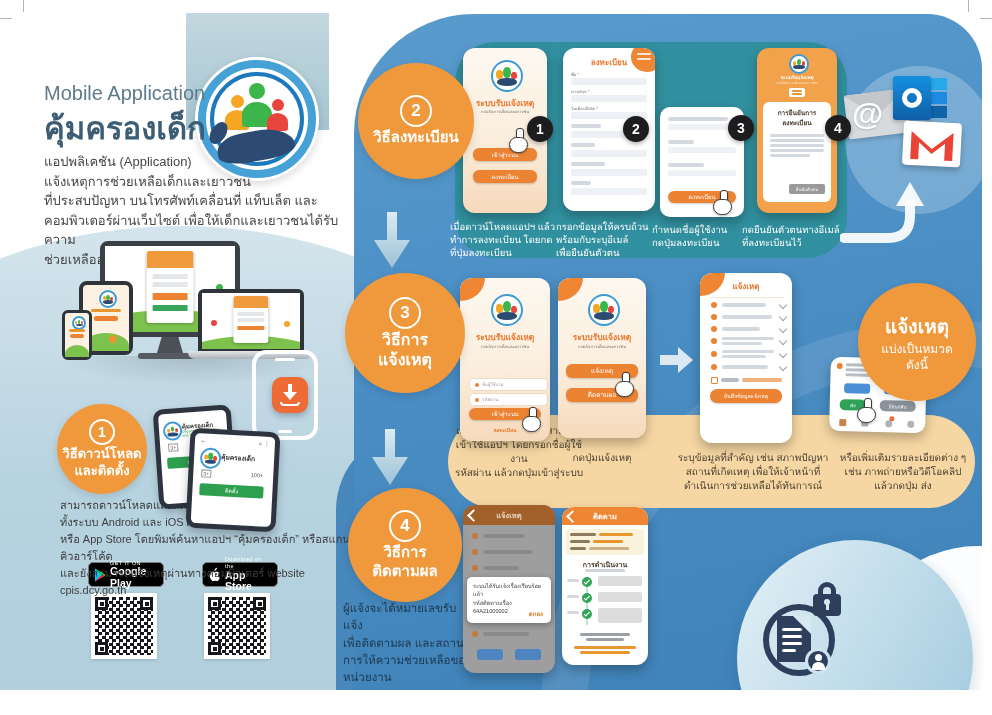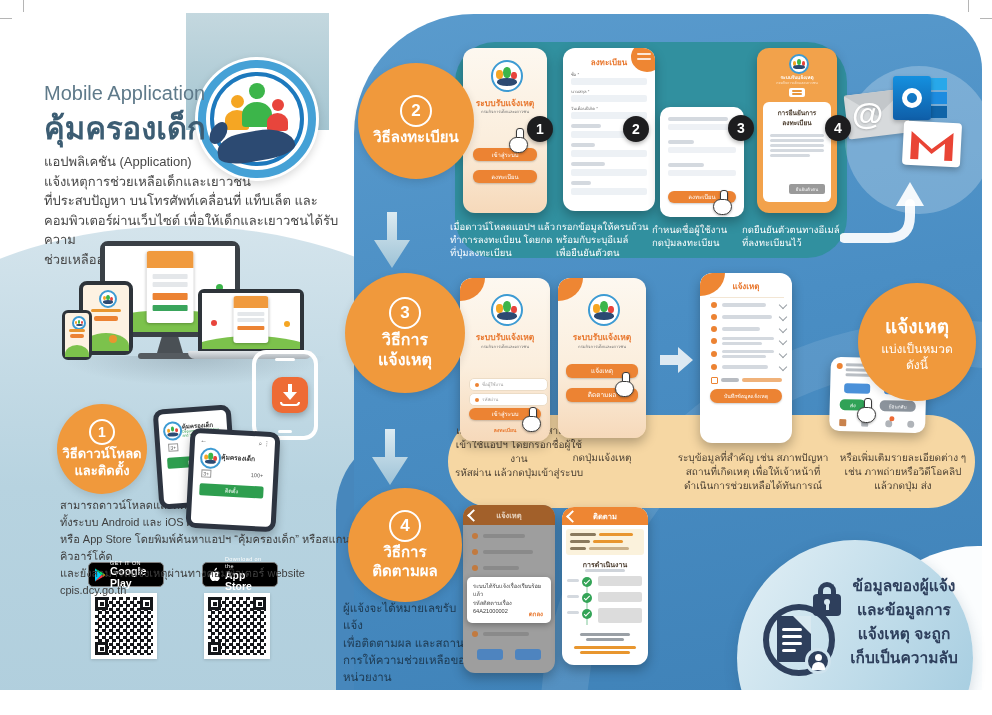--- a/index.html
+++ b/index.html
@@ -636,21 +636,17 @@
         <div class="abs" style="left:4px;top:12px;width:28px;height:22px;background:#2e3f5c;border-radius:4px;">
           <div class="abs" style="left:11px;top:5px;width:6px;height:6px;background:#d9e9f1;border-radius:50%;"></div>
           <div class="abs" style="left:13px;top:9px;width:2.5px;height:7px;background:#d9e9f1;"></div>
         </div>
       </div>
       <div class="abs" style="left:44px;top:52px;width:26px;height:26px;background:#2e3f5c;border:3px solid #cfe3ee;border-radius:50%;box-sizing:border-box;">
         <div class="abs" style="left:7px;top:3px;width:7px;height:7px;background:#fff;border-radius:50%;"></div>
         <div class="abs" style="left:4px;top:11px;width:13px;height:8px;background:#fff;border-radius:6px 6px 0 0;"></div>
       </div>
     </div>
-    <div class="abs pre c" style="left:104px;top:34px;width:126px;font-size:15.5px;font-weight:bold;line-height:1.55;color:#2e3f5c;">ข้อมูลของผู้แจ้ง
-และข้อมูลการ
-แจ้งเหตุ จะถูก
-เก็บเป็นความลับ</div>
   </div>
 
 </div>
 
 </div>
 
 </body></html>

